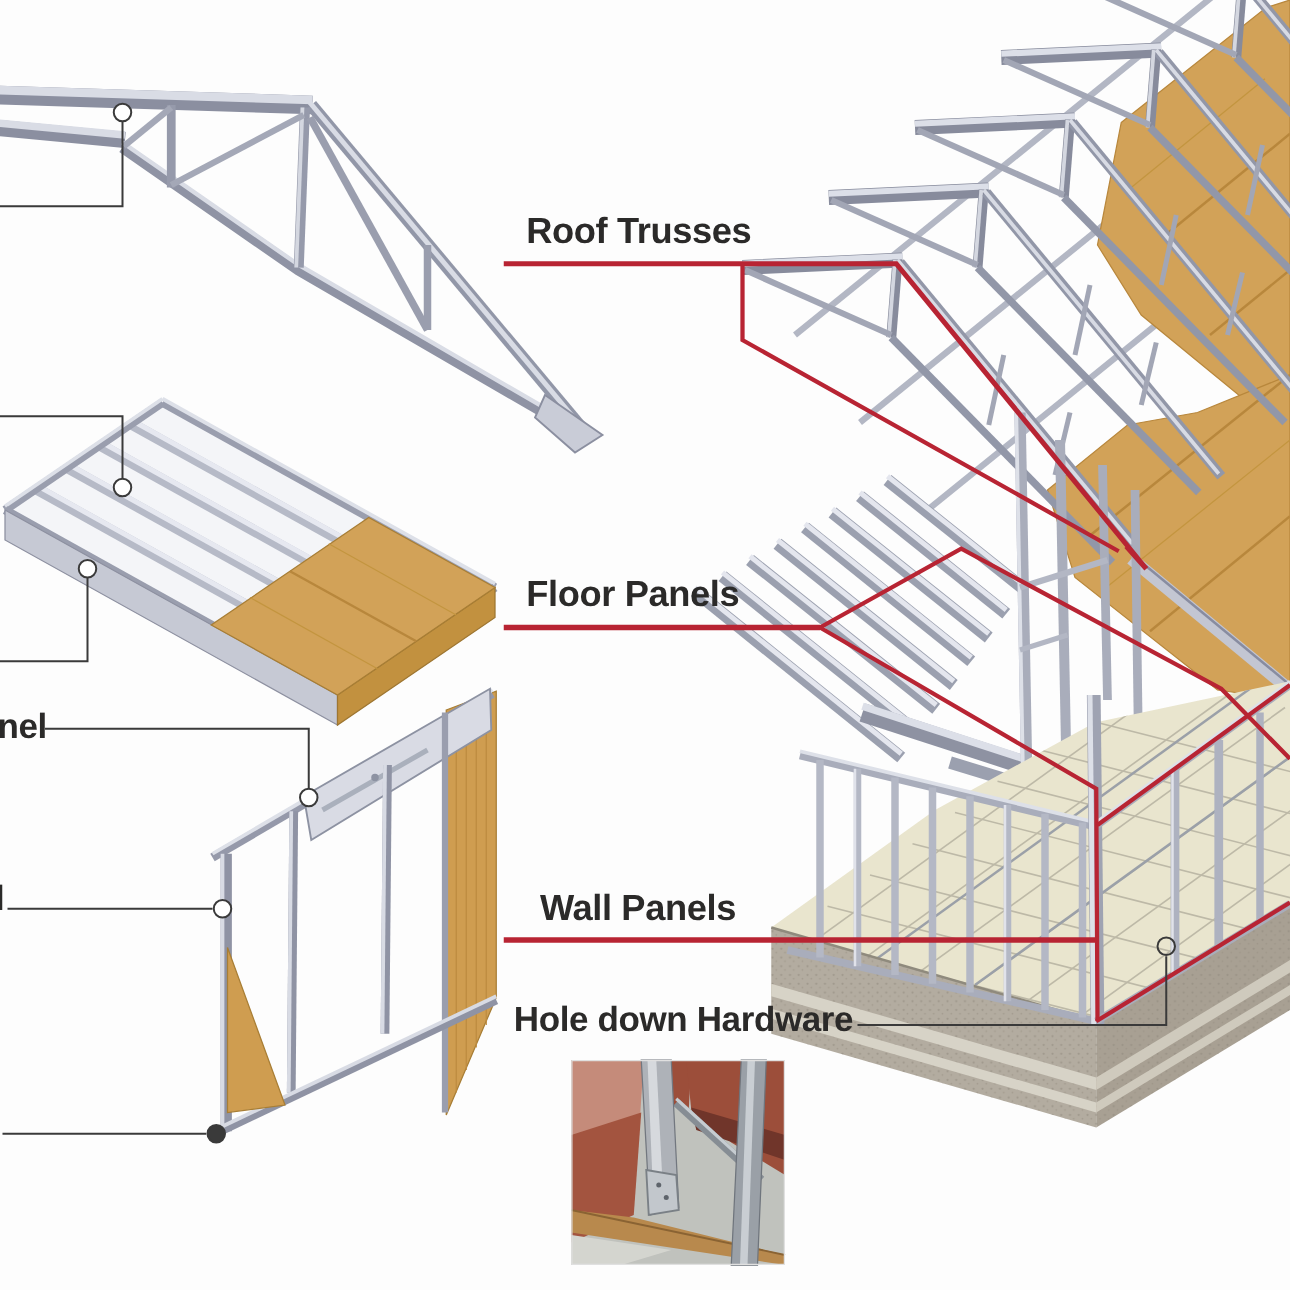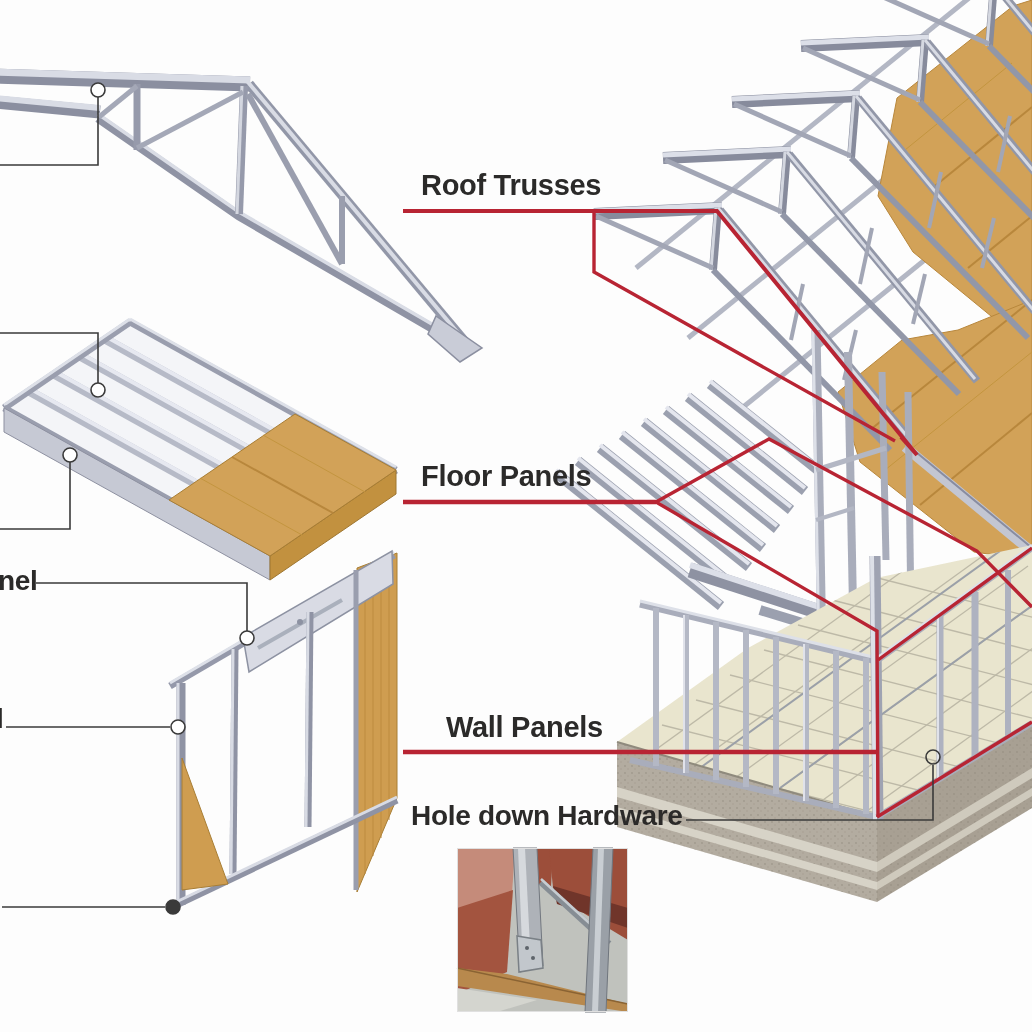--- a/index.html
+++ b/index.html
@@ -290,18 +290,18 @@
     <circle cx="178" cy="727" r="7" fill="#ffffff"></circle>
     <path d="M2 907 H165"></path>
     <circle cx="173" cy="907" r="7" fill="#3a3a3a"></circle>
     <path d="M686 820 H933 V765"></path>
     <circle cx="933" cy="757" r="7" fill="none"></circle>
   </g>
 </svg>
 
 <div class="lbl" style="left:421px;top:461px;">Floor Panels</div>
 <div class="lbl" style="left:421px;top:170px;">Roof Trusses</div>
-<div class="lbl" style="left:446px;top:712px;text-align:right;">Wall Panels</div>
+<div class="lbl" style="left:432px;top:712px;text-align:right;">Wall Panels</div>
 <div class="lbl lbl-small" style="left:387px;top:801px;margin-left:24px;">Hole down Hardware</div>
 <div class="lbl lbl-small" style="left:-2px;top:566px;">nel</div>
 <div class="lbl lbl-small" style="left:-4px;top:704px;">l</div>
 
 </div>
 
 </body></html>

